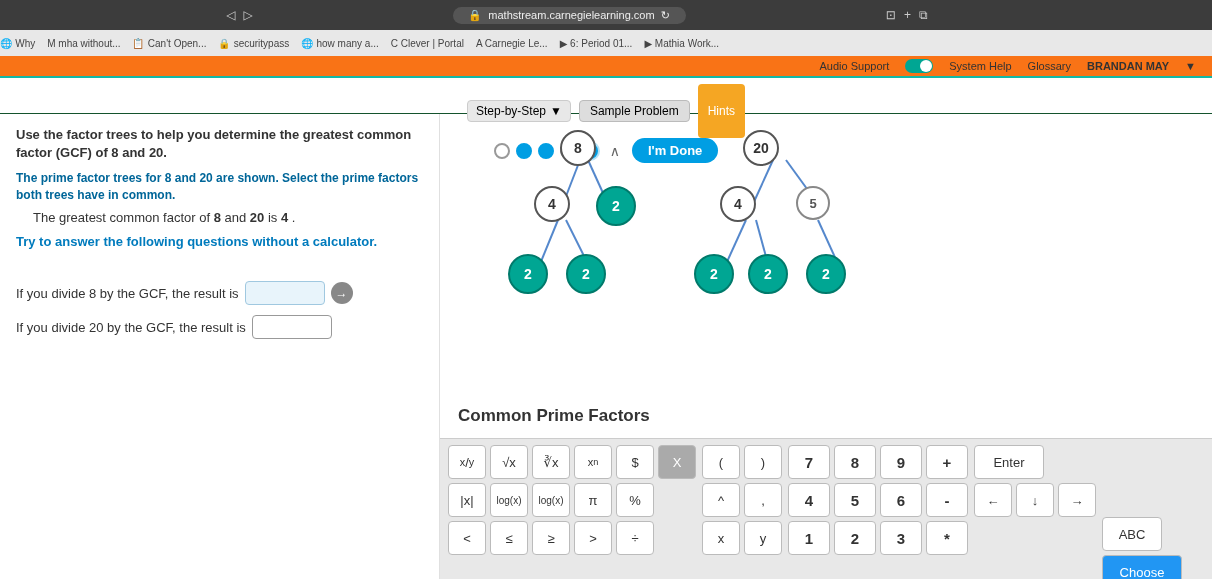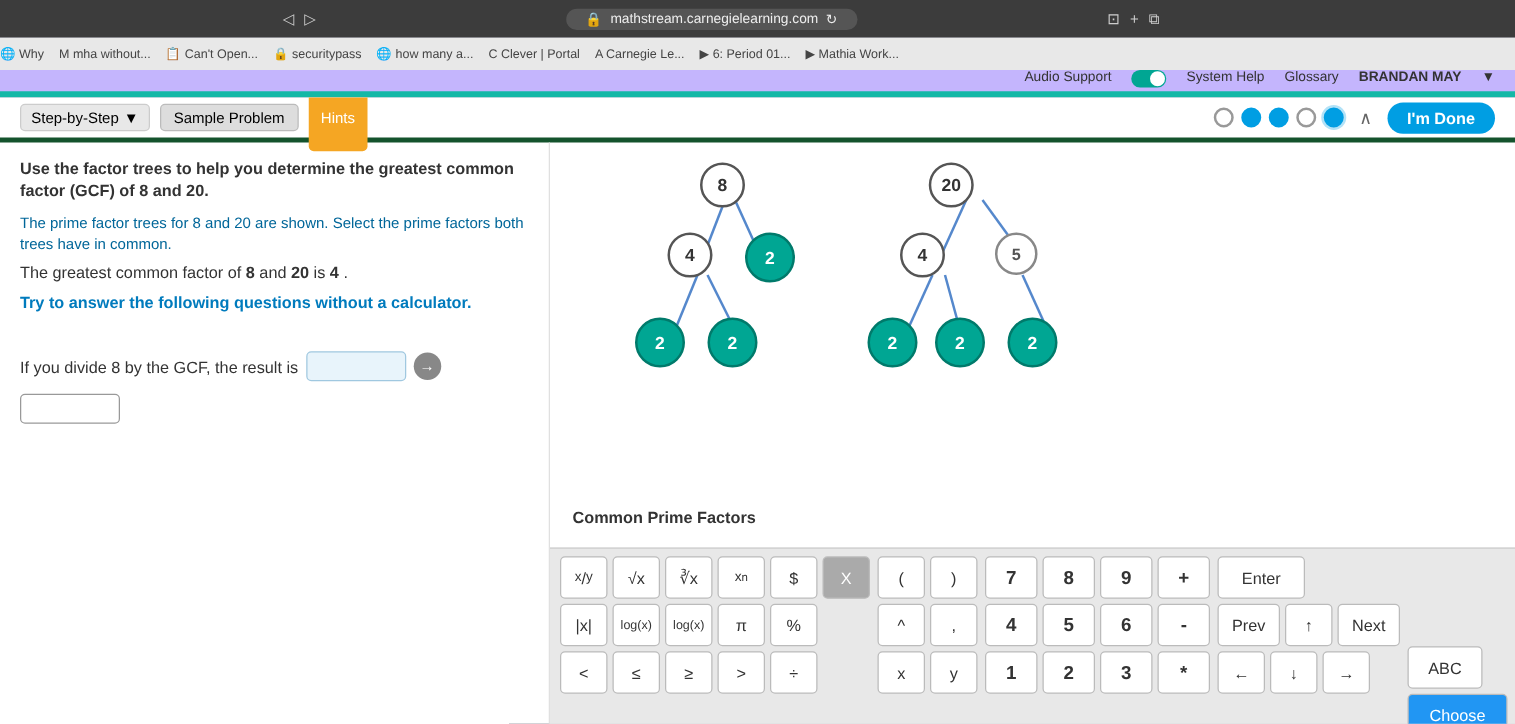--- a/index.html
+++ b/index.html
@@ -16,26 +16,26 @@
     .main-content {
       background: white;
       height: calc(579px - 62px);
       position: relative;
       overflow: hidden;
     }
 
     
     .top-bar {
       background: white;
-      border-bottom: 4px solid #14532d;
-      display: flex;
-      align-items: center;
-      justify-content: space-between;
+      border-bottom: 1px solid #14532d;
+      display: flex;
+      align-items: center;
       padding: 6px 16px;
       height: 36px;
+      flex-direction: column;
     }
     .top-bar-left {
       display: flex;
       align-items: center;
       gap: 8px;
     }
     .step-by-step-btn {
       background: #e8e8e8;
       border: 1px solid #ccc;
       border-radius: 4px;
@@ -123,20 +123,21 @@
       line-height: 1.4;
       margin-bottom: 8px;
     }
     .instruction-text strong {
       font-weight: bold;
     }
     .gcf-answer {
       font-size: 13px;
       color: #333;
       margin-bottom: 8px;
+      margin-left: 17px;
     }
     .try-text {
       font-size: 13px;
       color: #007bbd;
       font-weight: bold;
       margin-bottom: 30px;
       line-height: 1.4;
     }
     .divide-question {
       font-size: 13px;
@@ -187,21 +188,21 @@
     .trees-container {
       position: relative;
       width: 100%;
       height: 280px;
     }
 
     
     .cpf-label {
       text-align: left;
       font-weight: bold;
-      font-size: 13px;
+      font-size: 17px;
       color: #333;
       padding-left: 10px;
       margin-top: 4px;
     }
 
     
     .keyboard-area {
       position: absolute;
       bottom: 0;
       left: 0;
@@ -353,21 +354,21 @@
   <span>M mha without...</span>
   <span>📋 Can't Open...</span>
   <span>🔒 securitypass</span>
   <span>🌐 how many a...</span>
   <span>C Clever | Portal</span>
   <span>A Carnegie Le...</span>
   <span>▶ 6: Period 01...</span>
   <span>▶ Mathia Work...</span>
 </div>
 
-<div style="background:#c4b5fd; height:22px; display:flex; align-items:flex-start; justify-content:flex-end; padding:0 16px; gap:16px; border-bottom:5px solid #14b8a6; font-size:11px; color:#333;">
+<div style="background:#f97316; height:22px; display:flex; align-items:center; justify-content:flex-end; padding:0 16px; gap:16px; border-bottom:2px solid #14b8a6; font-size:11px; color:#333;">
   <span>Audio Support</span>
   <div style="width:28px; height:14px; background:#00a693; border-radius:7px; display:inline-block; position:relative;">
     <div style="width:12px;height:12px;background:white;border-radius:50%;position:absolute;top:1px;right:1px;"></div>
   </div>
   <span style="cursor:pointer;">System Help</span>
   <span style="cursor:pointer;">Glossary</span>
   <span style="cursor:pointer; font-weight:bold;">BRANDAN MAY</span>
   <span style="cursor:pointer;">▼</span>
 </div>
 
@@ -400,31 +401,32 @@
       </button>
     </div>
   </div>
 
   <div class="content-area">
 
     <div class="left-panel">
       <p class="instruction-text">
         <strong>Use the factor trees to help you determine the greatest common factor (GCF) of 8 and 20.</strong>
       </p>
-      <p class="instruction-text" style="color:#006699; font-size:12px; margin-bottom:6px;">The prime factor trees for 8 and 20 are shown. Select the prime factors both trees have in common.</p>
+      <p class="instruction-text" style="color:#006699; font-size:12px; margin-bottom:6px;font-weight:bold;">The prime factor trees for 8 and 20 are shown. Select the prime factors both trees have in common.</p>
       <p class="gcf-answer">
         The greatest common factor of <strong>8</strong> and <strong>20</strong> is <strong>4</strong> .
       </p>
       <p class="try-text">Try to answer the following questions without a calculator.</p>
       <div class="divide-question">
         <span>If you divide 8 by the GCF, the result is</span>
         <span class="answer-box"></span>
         <button class="enter-btn-inline">→</button>
       </div>
       <div class="divide-question">
+        <span>If you divide 20 by the GCF, the result is</span>
         <span class="answer-box-plain"></span>
       </div>
     </div>
 
     <div class="right-panel">
 
       <div class="trees-container">
         <svg class="tree-lines">
 
           <line x1="132" y1="38" x2="115" y2="82"></line>
@@ -528,25 +530,20 @@
             <button class="key-btn numpad">3</button>
             <button class="key-btn numpad">*</button>
           </div>
         </div>
 
         <div class="keyboard-col">
           <div class="keyboard-row">
             <button class="key-btn enter-key">Enter</button>
           </div>
           <div class="keyboard-row">
-            <button class="key-btn prev-next">Prev</button>
-            <button class="key-btn">↑</button>
-            <button class="key-btn prev-next">Next</button>
-          </div>
-          <div class="keyboard-row">
             <button class="key-btn">←</button>
             <button class="key-btn">↓</button>
             <button class="key-btn">→</button>
           </div>
         </div>
 
         <div class="keyboard-col">
           <div class="keyboard-row" style="margin-top: 72px;">
             <button class="key-btn wide">ABC</button>
           </div>

